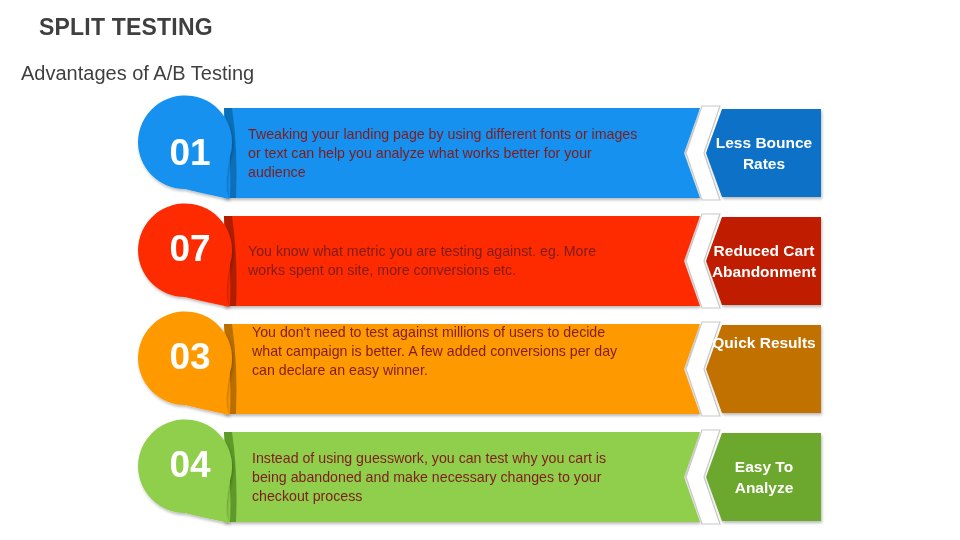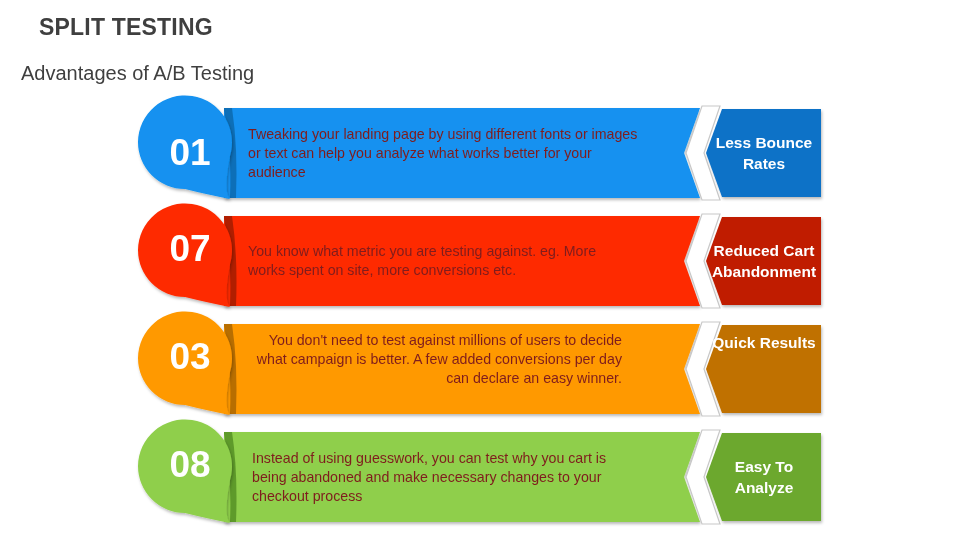--- a/index.html
+++ b/index.html
@@ -56,18 +56,18 @@
 </svg>
 
 <div id="row-overlays">
     <div class="row-num" style="left: 145px; top: 120px; margin-top: 12px;">01</div>
     <div class="row-text" style="left: 248px; width: 390px; top: 124.5px;">Tweaking your landing page by using different fonts or images or text can help you analyze what works better for your audience</div>
     <div class="row-tag" style="left: 698px; top: 132px;">Less Bounce Rates</div>
     <div class="row-num" style="left: 145px; top: 228px;">07</div>
     <div class="row-text" style="left: 248px; width: 370px; top: 242px;">You know what metric you are testing against. eg. More works spent on site, more conversions etc.</div>
     <div class="row-tag" style="left: 698px; top: 240px;">Reduced Cart Abandonment</div>
     <div class="row-num" style="left: 145px; top: 336px;">03</div>
-    <div class="row-text" style="left: 252px; width: 370px; top: 331px; text-align: right;">You don't need to test against millions of users to decide what campaign is better. A few added conversions per day can declare an easy winner.</div>
+    <div class="row-text" style="left: 252px; width: 370px; top: 323px;">You don't need to test against millions of users to decide what campaign is better. A few added conversions per day can declare an easy winner.</div>
     <div class="row-tag" style="left: 698px; top: 332px;">Quick Results</div>
-    <div class="row-num" style="left: 145px; top: 444px;">08</div>
+    <div class="row-num" style="left: 145px; top: 444px;">04</div>
     <div class="row-text" style="left: 252px; width: 370px; top: 448.5px;">Instead of using guesswork, you can test why you cart is being abandoned and make necessary changes to your checkout process</div>
     <div class="row-tag" style="left: 698px; top: 456px;">Easy To Analyze</div>
   </div>
 
 </body></html>

